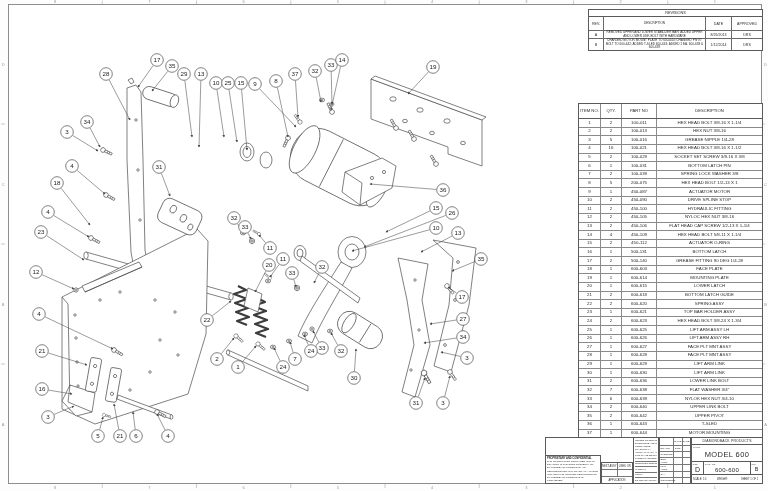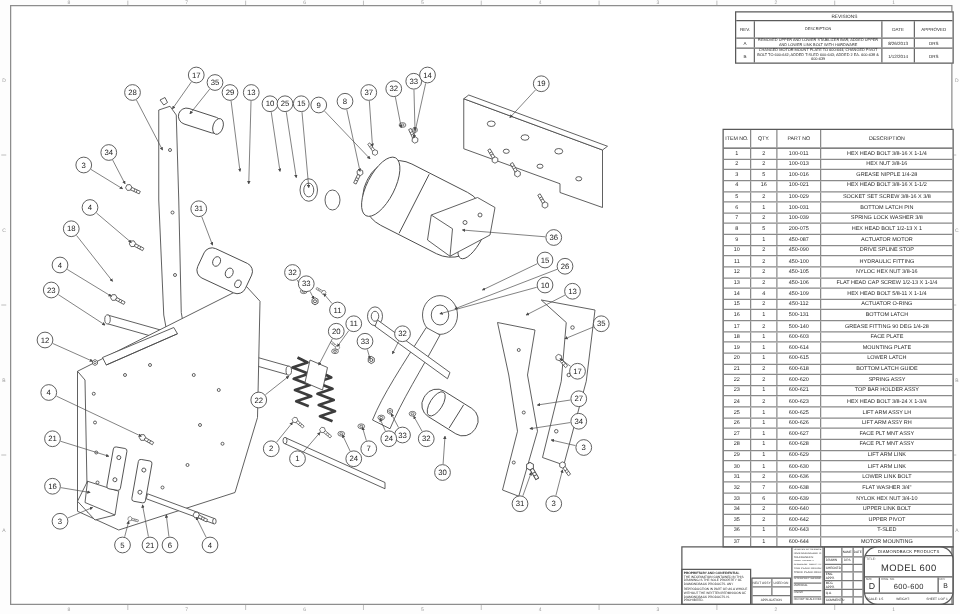--- a/index.html
+++ b/index.html
@@ -53,21 +53,21 @@
   .tb-app .cell:last-child{border-right:none;}
   .tb-tol{left:88px;top:0;width:26px;height:47px;padding:0.8px;font-size:2.3px;line-height:1.3;}
   .tb-tol div{white-space:nowrap;overflow:hidden;}
   .tb-tol .sep{border-top:0.4px solid #777;margin-top:1px;padding-top:0.6px;}
   .tb-sign{left:114px;top:0;width:32px;height:47px;display:flex;flex-direction:column;font-size:2.5px;}
   .tb-sign .sr{flex:1;display:flex;border-bottom:0.4px solid #777;}
   .tb-sign .sr:last-child{border-bottom:none;}
   .tb-sign .sl{width:14px;display:flex;align-items:center;padding-left:0.5px;border-right:0.4px solid #777;}
   .tb-sign .sn,.tb-sign .sd{flex:1;display:flex;align-items:center;justify-content:center;border-right:0.4px solid #777;}
   .tb-sign .sd{border-right:none;}
-  .tb-main{left:146px;top:0;width:72px;height:47px;display:flex;flex-direction:column;border-radius:11px;}
+  .tb-main{left:146px;top:0;width:72px;height:47px;display:flex;flex-direction:column;}
   .tb-company{height:7px;border-bottom:0.5px solid #5a5a5a;display:flex;align-items:center;justify-content:center;
        font-size:3.4px;letter-spacing:0.2px;}
   .tb-title{height:17px;border-bottom:0.5px solid #5a5a5a;position:relative;}
   .tb-title .lbl{position:absolute;left:1px;top:0.5px;font-size:2.5px;color:#555;}
   .tb-title .val{position:absolute;left:0;right:0;top:5px;text-align:center;font-size:7.5px;letter-spacing:0.4px;}
   .tb-dwg{height:13px;border-bottom:0.5px solid #5a5a5a;display:flex;}
   .tb-size{width:12px;border-right:0.5px solid #5a5a5a;position:relative;}
   .tb-size .lbl{position:absolute;left:0.5px;top:0.5px;font-size:2.3px;color:#555;}
   .tb-size .val{position:absolute;left:0;right:0;top:3.5px;text-align:center;font-size:7px;}
   .tb-no{flex:1;position:relative;border-right:0.5px solid #5a5a5a;}

